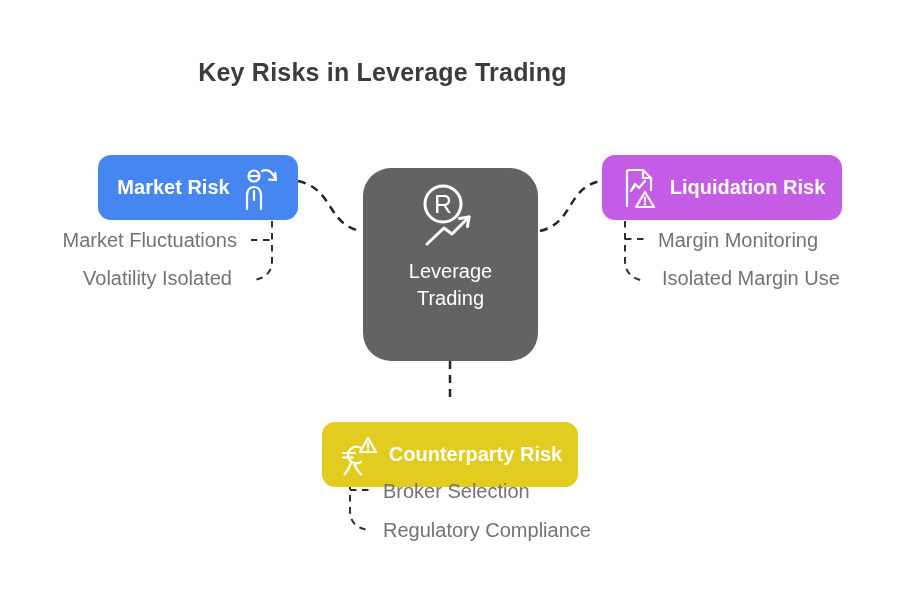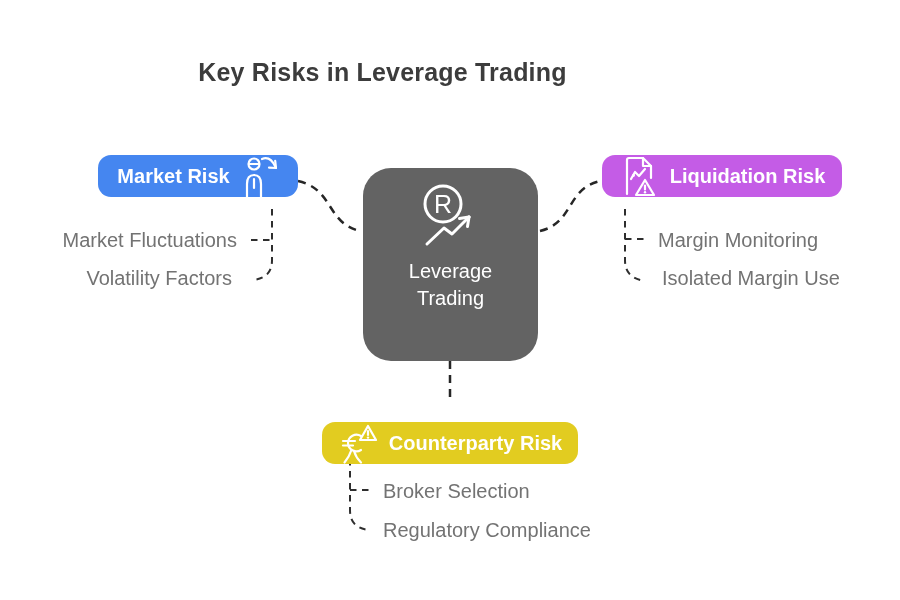--- a/index.html
+++ b/index.html
@@ -9,21 +9,21 @@
   }
   .title{
     position:absolute;top:58px;left:0;width:765px;margin:0;text-align:center;
     font-size:25px;font-weight:bold;color:#3c3c3c;letter-spacing:.2px;
   }
   .connectors{position:absolute;left:0;top:0;z-index:1;pointer-events:none;}
   .dash-main{fill:none;stroke:#262626;stroke-width:2.5;stroke-dasharray:8 6;}
   .dash-sub{fill:none;stroke:#2e2e2e;stroke-width:2;stroke-dasharray:6.5 5.5;}
 
   .node{position:absolute;z-index:2;display:flex;align-items:center;justify-content:center;
-    color:#fff;border-radius:13px;height:42px;font-size:20px;font-weight:600;gap:11px;}
+    color:#fff;border-radius:13px;height:65px;font-size:20px;font-weight:600;gap:11px;}
   .node-market{left:98px;top:155px;width:200px;}
   .node-liquidation{left:602px;top:155px;width:240px;}
   .node-counterparty{left:322px;top:422px;width:256px;}
   .node .icn{display:block;flex:0 0 auto;}
 
   .center-node{position:absolute;z-index:2;left:363px;top:168px;width:175px;height:193px;
     border-radius:28px;display:flex;flex-direction:column;align-items:center;
     color:#fff;}
   .center-node .icn{margin-top:10px;}
   .center-label{margin-top:2px;text-align:center;font-size:20px;font-weight:500;line-height:27px;}
@@ -107,19 +107,19 @@
       <path d="M13,30 C11.5,35 9,38.5 6.5,41.5"></path>
       <path d="M16,30 C17.5,35 20,38.5 23,41.5"></path>
       <path d="M30,5 L38,19 L22,19 Z" fill="#e2cc20"></path>
       <path d="M30,10 L30,14"></path>
       <circle cx="30" cy="16.6" r="1.2" fill="#fff" stroke="none"></circle>
     </svg>
     <span>Counterparty Risk</span>
   </div>
 
   <div class="sub-label sub-mf">Market Fluctuations</div>
-  <div class="sub-label sub-vf">Volatility Factors</div>
+  <div class="sub-label sub-vf">Volatility Isolated</div>
   <div class="sub-label sub-mm">Margin Monitoring</div>
   <div class="sub-label sub-bs">Broker Selection</div>
   <div class="sub-label sub-im">Isolated Margin Use</div>
   <div class="sub-label sub-rc">Regulatory Compliance</div>
 
 </div>
 
 </body></html>

